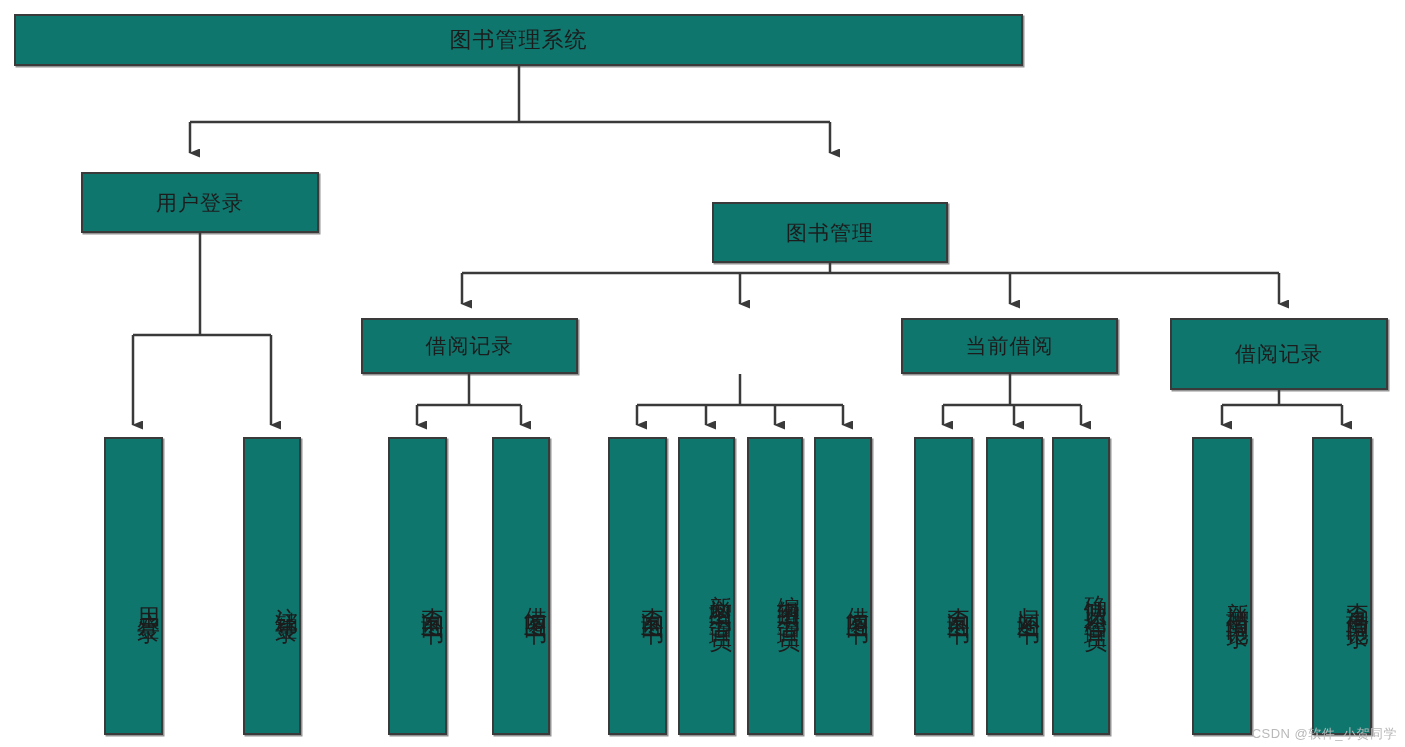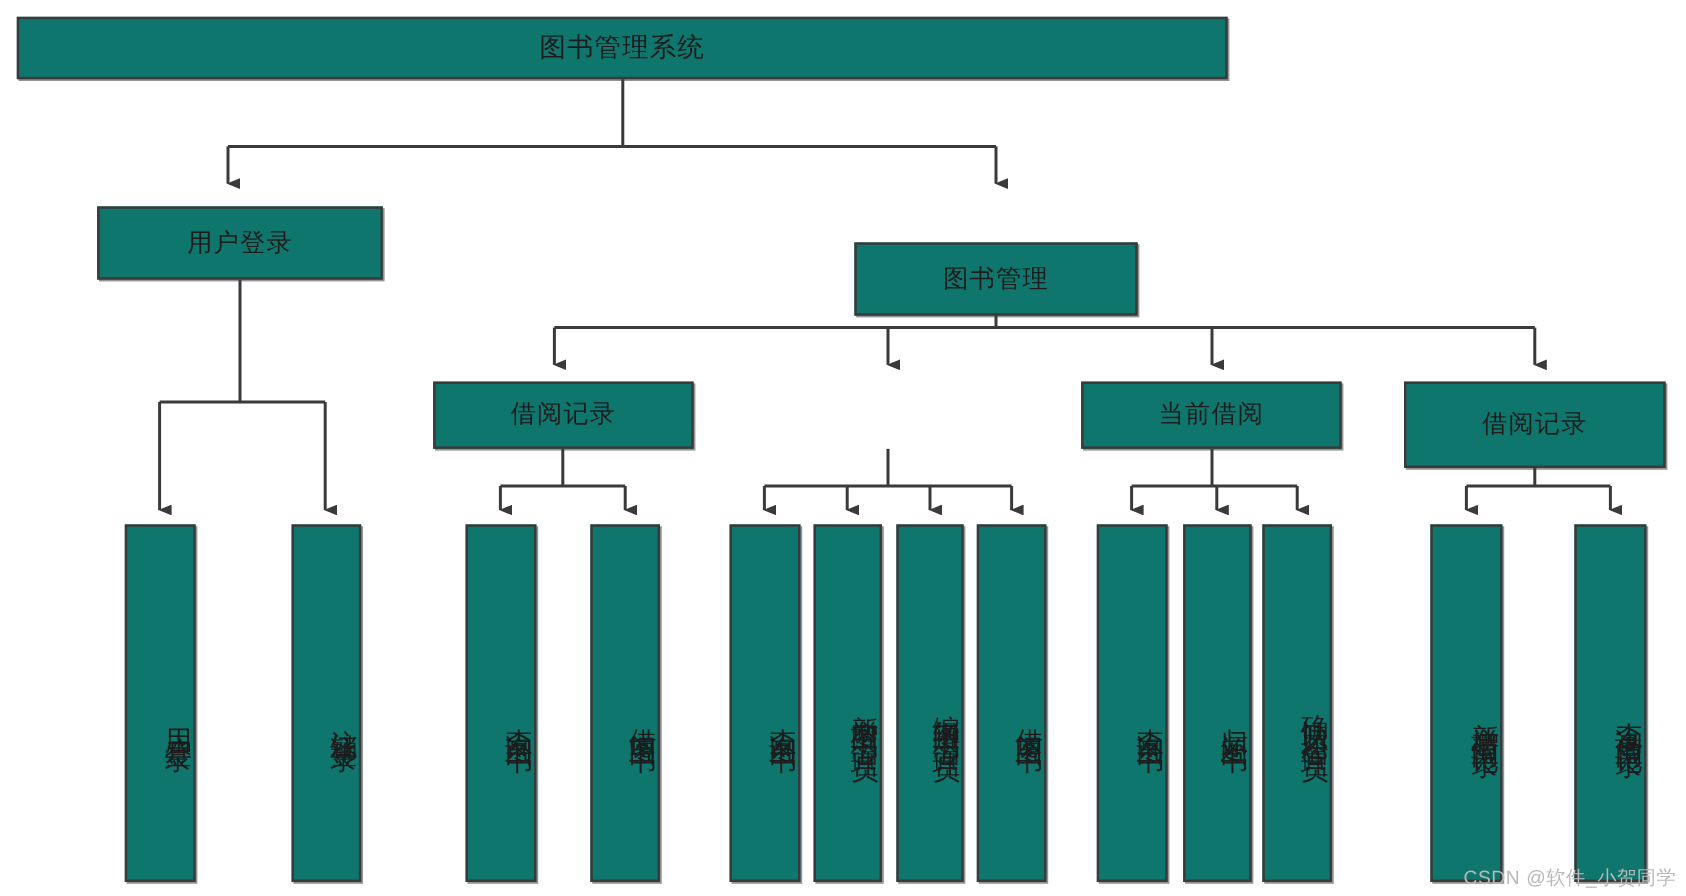--- a/index.html
+++ b/index.html
@@ -56,21 +56,21 @@
   }
   .node.vert > .vlabel {
     writing-mode: vertical-rl;
     text-orientation: upright;
     display: block;
   }
   .watermark {
     position: absolute;
     right: 8px;
     bottom: 4px;
-    font-size: 16px;
+    font-size: 13px;
     color: #b9b9b9;
     letter-spacing: 0.5px;
     white-space: nowrap;
   }
 </style>
 </head>
 <body>
 
 <div id="canvas">
 

